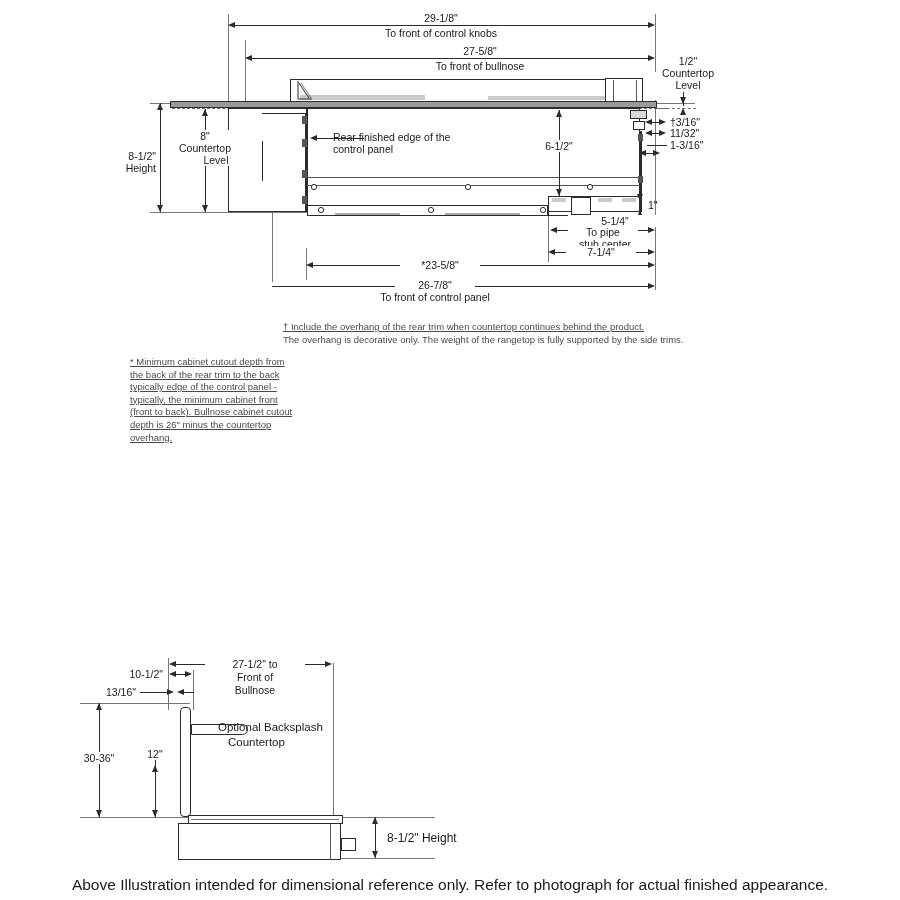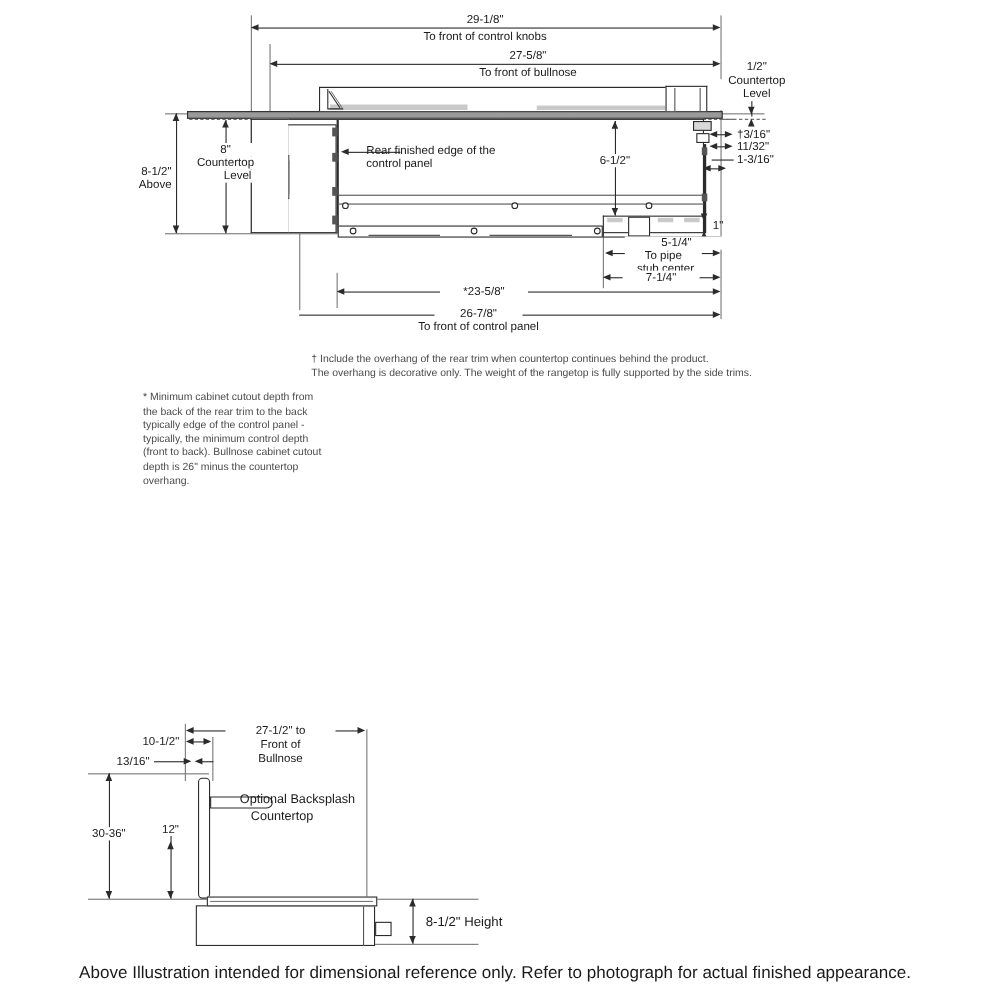--- a/index.html
+++ b/index.html
@@ -149,21 +149,21 @@
   <div class="box fillband2" style="left:598px;top:198px;width:14px;height:4px;border:none;"></div>
   <div class="box fillband2" style="left:622px;top:198px;width:14px;height:4px;border:none;"></div>
 
   <div class="vline" style="left:160px;top:103px;height:109px;"></div>
   <div class="arr u" style="left:157px;top:103px;"></div>
   <div class="arr d" style="left:157px;top:205px;"></div>
   <div class="dim r" style="left:100px;top:150px;width:56px;">
     <span>8-1/2"</span>
   </div>
   <div class="dim r" style="left:100px;top:162px;width:56px;">
-    <span>Above</span>
+    <span>Height</span>
   </div>
 
   <div class="vline" style="left:205px;top:109px;height:103px;"></div>
   <div class="arr u" style="left:202px;top:109px;"></div>
   <div class="arr d" style="left:202px;top:205px;"></div>
   <div class="dim c" style="left:175px;top:130px;width:60px;background:#fff;">
     <span>8"</span>
   </div>
   <div class="dim c" style="left:162px;top:142px;width:86px;background:#fff;">
     <span>Countertop</span>
@@ -247,32 +247,32 @@
   <div class="hline" style="left:272px;top:286px;width:380px;"></div>
   <div class="arr r" style="left:648px;top:283px;"></div>
   <div class="dim c" style="left:395px;top:279px;width:80px;background:#fff;">
     <span>26-7/8"</span>
   </div>
   <div class="dim c" style="left:365px;top:291px;width:140px;">
     <span>To front of control panel</span>
   </div>
 </div>
 
-<div class="note" style="left:283px;top:321px;">
+<div class="note" style="left:283px;top:321px;text-decoration:underline;">
   <span>† Include the overhang of the rear trim when countertop continues behind the product.</span>
 </div>
 <div class="note" style="left:283px;top:334px;">
   <span>The overhang is decorative only. The weight of the rangetop is fully supported by the side trims.</span>
 </div>
 
-<div class="note" style="left:130px;top:356px;width:180px;">
+<div class="note" style="left:130px;top:356px;width:180px;text-decoration:underline;">
   <div><span>* Minimum cabinet cutout depth from</span></div>
   <div><span>the back of the rear trim to the back</span></div>
   <div><span>typically edge of the control panel -</span></div>
-  <div><span>typically, the minimum control depth</span></div>
+  <div><span>typically, the minimum cabinet front</span></div>
   <div><span>(front to back). Bullnose cabinet cutout</span></div>
   <div><span>depth is 26" minus the countertop</span></div>
   <div><span>overhang.</span></div>
 </div>
 
 <div class="abs" style="left:0;top:640;width:480px;height:260px;">
 
   <div class="vline ext" style="left:168px;top:658px;height:52px;"></div>
   <div class="vline ext" style="left:333px;top:663px;height:160px;"></div>
   <div class="vline ext" style="left:193px;top:670px;height:40px;"></div>

